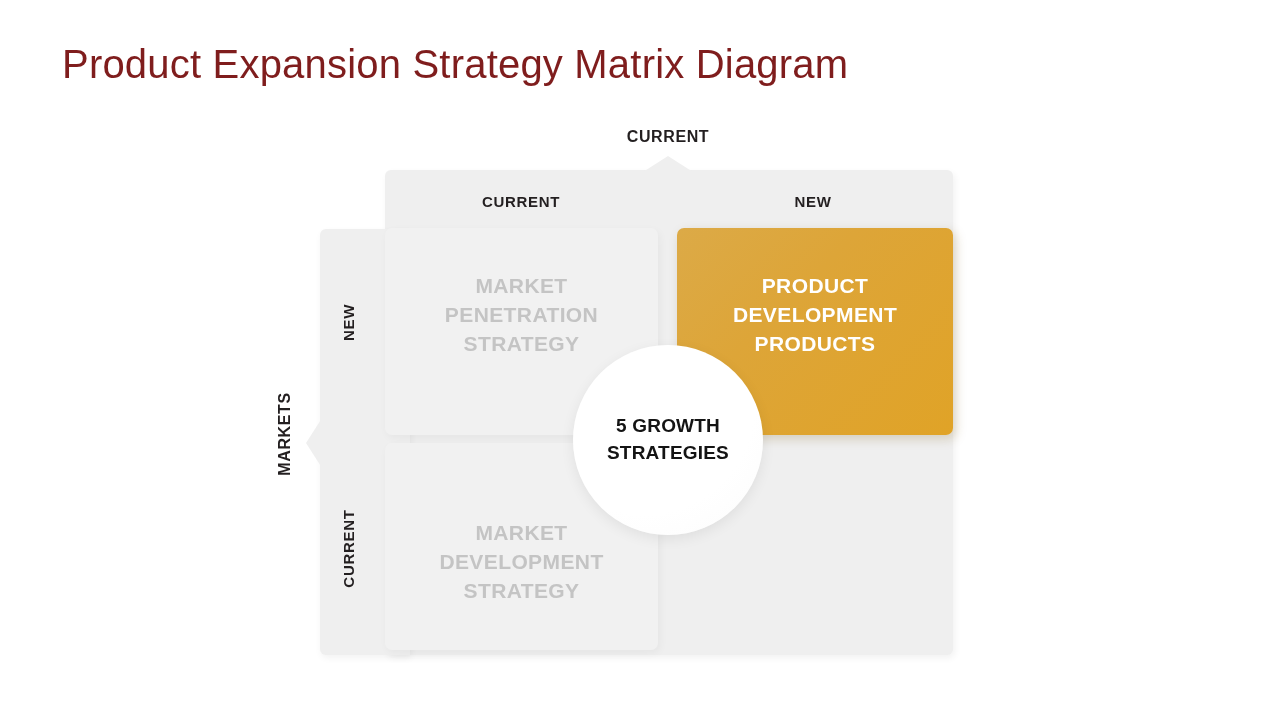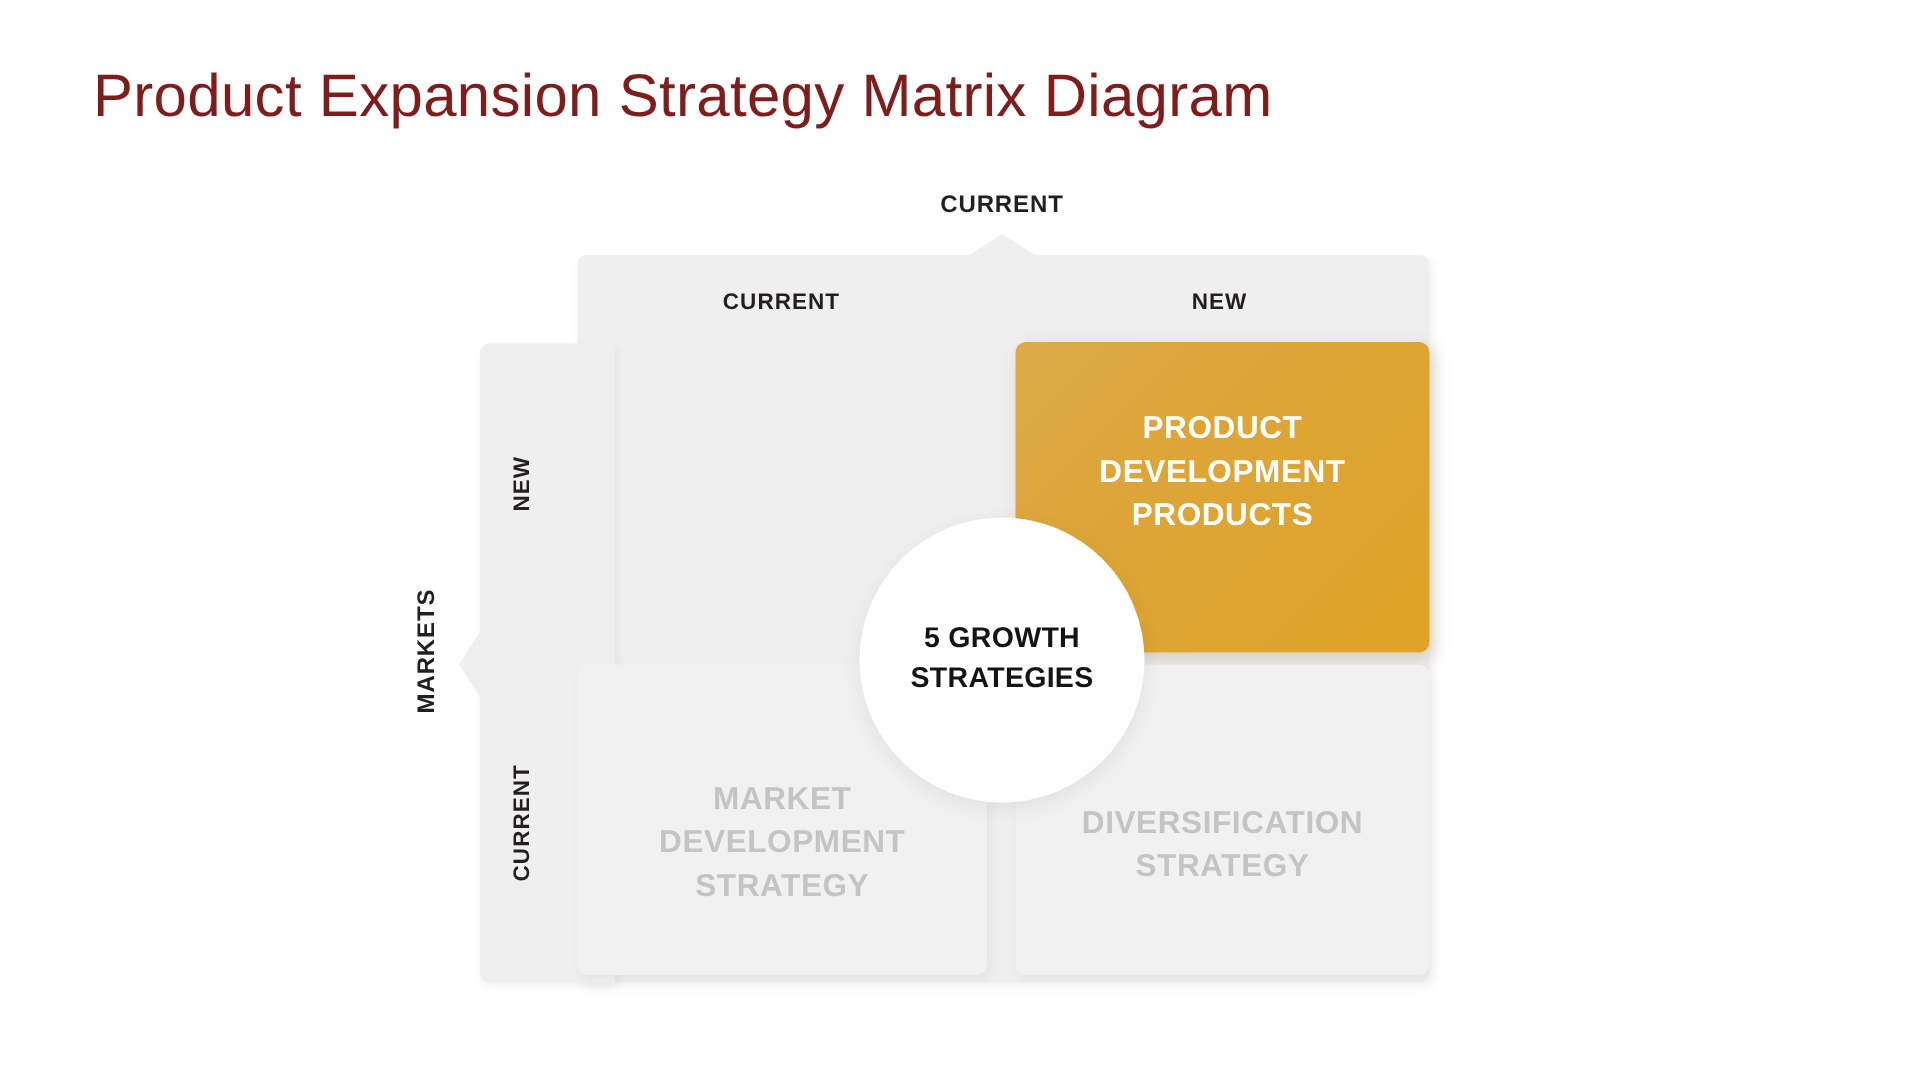--- a/index.html
+++ b/index.html
@@ -212,30 +212,30 @@
 
   <div id="products-label">CURRENT</div>
   <div id="markets-label">MARKETS</div>
 
   <div class="col-header" id="col-header-current">CURRENT</div>
   <div class="col-header" id="col-header-new">NEW</div>
 
   <div class="row-header" id="row-header-new">NEW</div>
   <div class="row-header" id="row-header-current">CURRENT</div>
 
+  <div class="quadrant muted" id="quadrant-market-penetration">
+    <span class="quadrant-text">MARKET PENETRATION STRATEGY</span>
+  </div>
 
   <div class="quadrant highlight" id="quadrant-product-development">
     <span class="quadrant-text">PRODUCT DEVELOPMENT PRODUCTS</span>
   </div>
 
   <div class="quadrant muted" id="quadrant-market-development">
     <span class="quadrant-text">MARKET DEVELOPMENT STRATEGY</span>
   </div>
 
-  <div class="quadrant muted" id="quadrant-diversification">
-    <span class="quadrant-text">DIVERSIFICATION STRATEGY</span>
-  </div>
 
   <div id="center-circle">
     <span id="center-circle-text">5 GROWTH STRATEGIES</span>
   </div>
 
 </div>
 
 </body></html>

